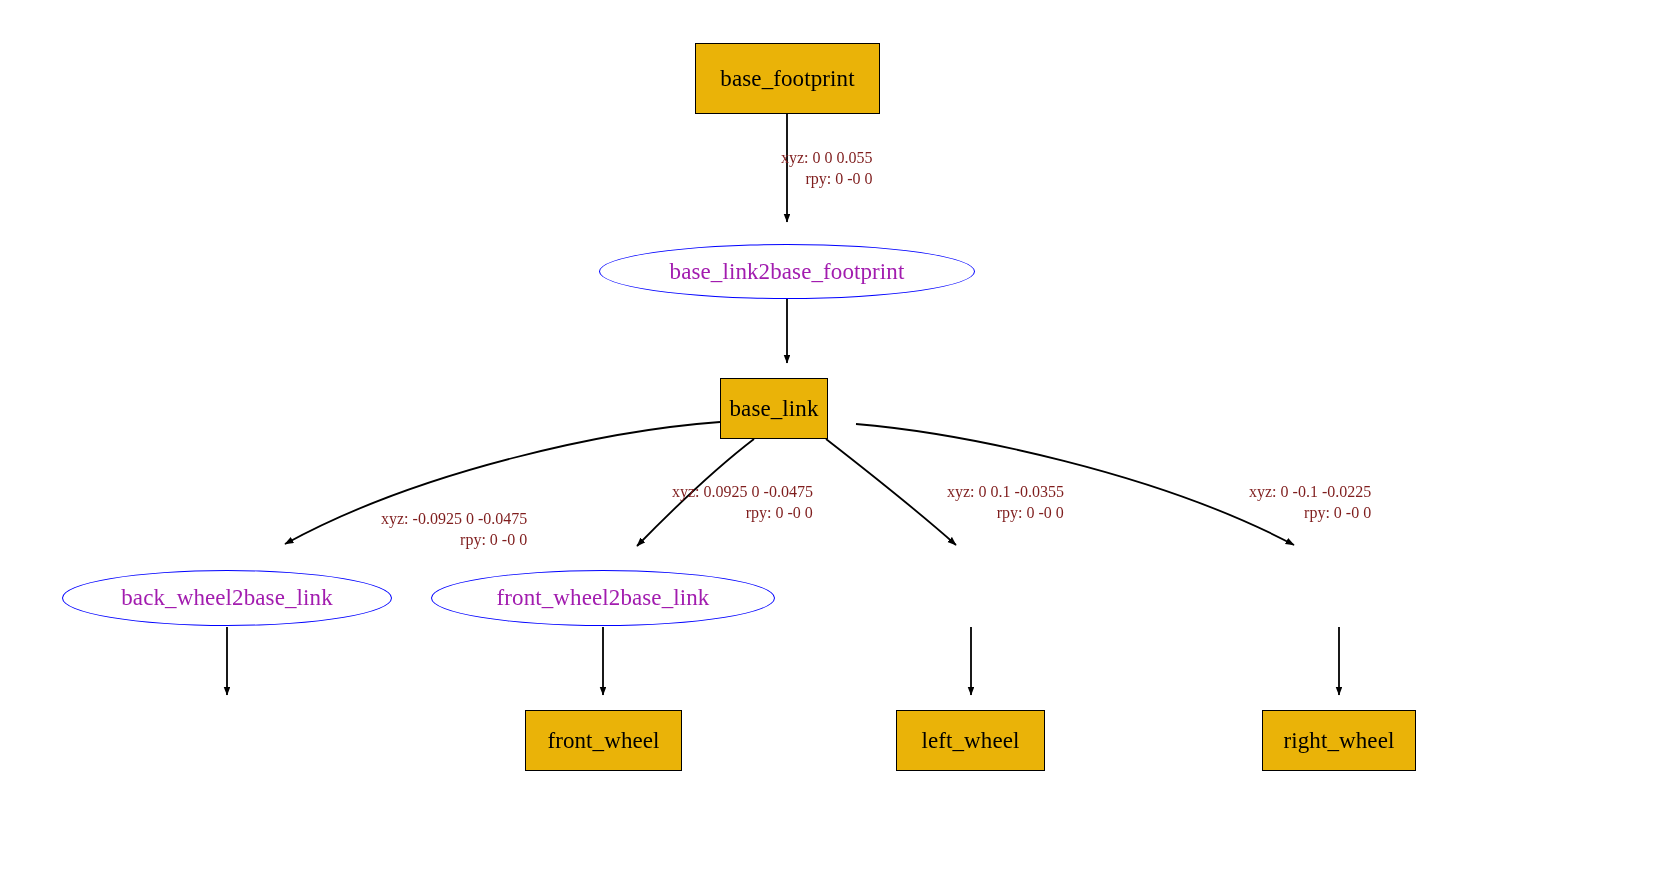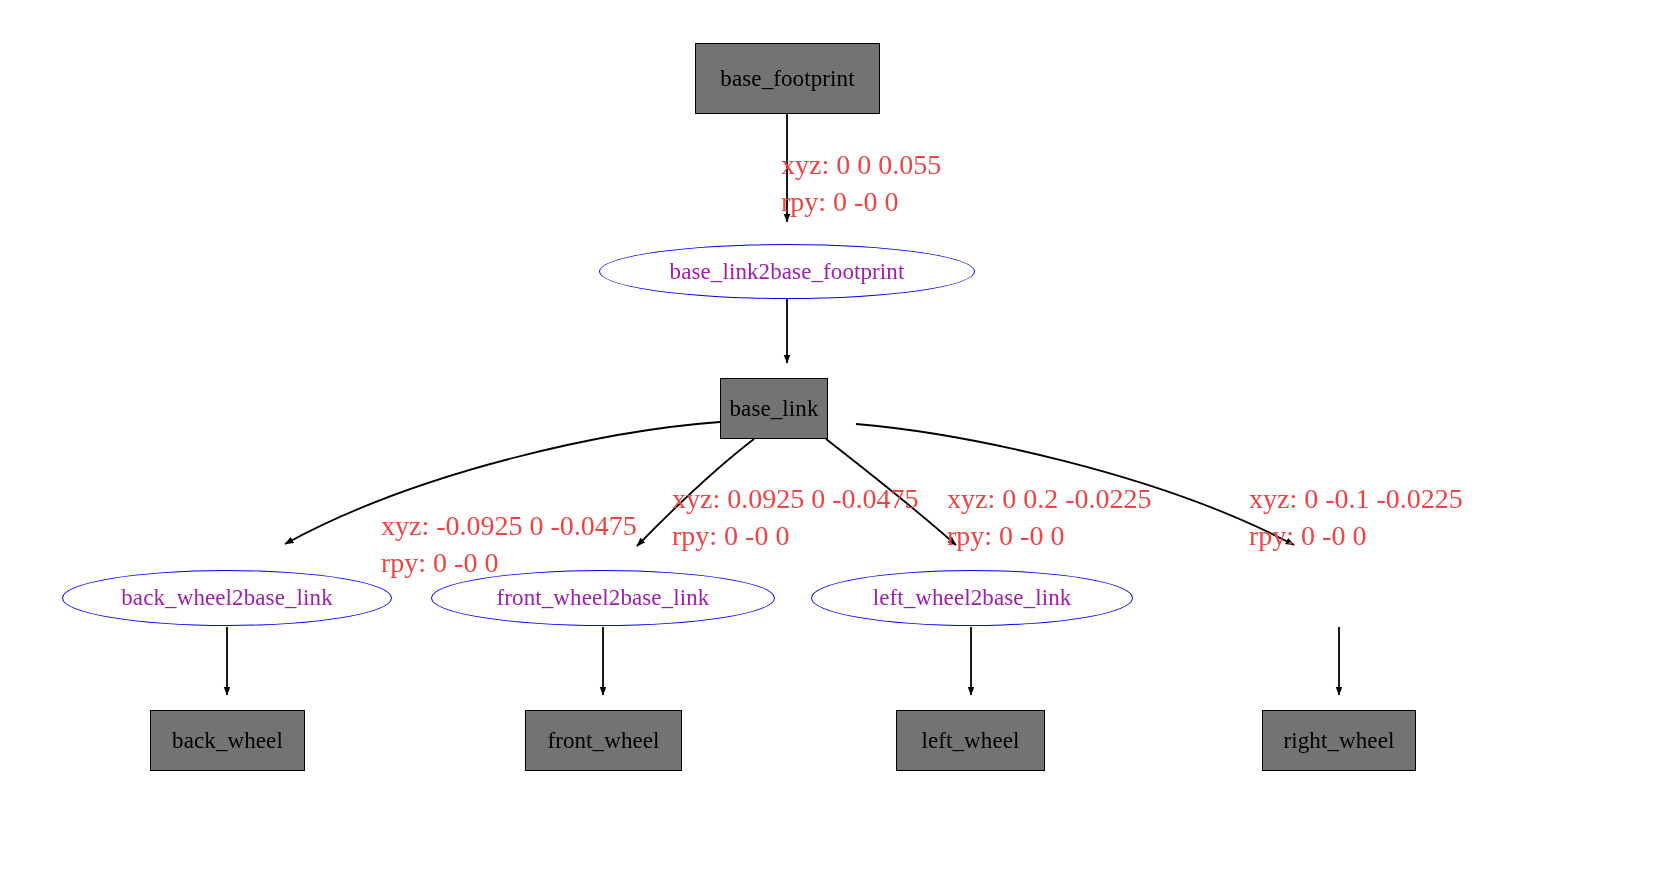--- a/index.html
+++ b/index.html
@@ -23,21 +23,21 @@
     position: absolute;
     left: 0;
     top: 0;
     width: 1674px;
     height: 885px;
   }
   .node-box {
     position: absolute;
     box-sizing: border-box;
     border: 1.6px solid #000000;
-    background: #737373;
+    background: #eab308;
     display: flex;
     align-items: center;
     justify-content: center;
     color: #000000;
     font-size: 23px;
     font-family: "Liberation Serif", "DejaVu Serif", serif;
     white-space: nowrap;
     letter-spacing: 0.1px;
   }
   .node-ellipse {
@@ -50,26 +50,26 @@
     align-items: center;
     justify-content: center;
     color: #a21caf;
     font-size: 23px;
     font-family: "Liberation Serif", "DejaVu Serif", serif;
     white-space: nowrap;
     letter-spacing: 0.1px;
   }
   .edge-label {
     position: absolute;
-    color: #ef4444;
-    font-size: 28px;
+    color: #7f1d1d;
+    font-size: 16px;
     font-family: "Liberation Serif", "DejaVu Serif", serif;
     white-space: nowrap;
     line-height: 1.32;
-    text-align: left;
+    text-align: right;
   }
   .edge-label .lbl-line {
     display: block;
   }
 </style>
 </head>
 <body>
 
 <div id="canvas">
 
@@ -131,28 +131,22 @@
   </div>
 
   <div class="node-ellipse" style="left:62px; top:570px; width:330px; height:56px;">
     <span>back_wheel2base_link</span>
   </div>
 
   <div class="node-ellipse" style="left:431px; top:570px; width:344px; height:56px;">
     <span>front_wheel2base_link</span>
   </div>
 
-  <div class="node-ellipse" style="left:811px; top:570px; width:322px; height:56px;">
-    <span>left_wheel2base_link</span>
-  </div>
 
 
-  <div class="node-box" style="left:150px; top:710px; width:155px; height:61px;">
-    <span>back_wheel</span>
-  </div>
 
   <div class="node-box" style="left:525px; top:710px; width:157px; height:61px;">
     <span>front_wheel</span>
   </div>
 
   <div class="node-box" style="left:896px; top:710px; width:149px; height:61px;">
     <span>left_wheel</span>
   </div>
 
   <div class="node-box" style="left:1262px; top:710px; width:154px; height:61px;">
@@ -168,21 +162,21 @@
     <span class="lbl-line">xyz: -0.0925 0 -0.0475</span>
     <span class="lbl-line">rpy: 0 -0 0</span>
   </div>
 
   <div class="edge-label" style="left:672px; top:481px;">
     <span class="lbl-line">xyz: 0.0925 0 -0.0475</span>
     <span class="lbl-line">rpy: 0 -0 0</span>
   </div>
 
   <div class="edge-label" style="left:947px; top:481px;">
-    <span class="lbl-line">xyz: 0 0.2 -0.0225</span>
+    <span class="lbl-line">xyz: 0 0.1 -0.0355</span>
     <span class="lbl-line">rpy: 0 -0 0</span>
   </div>
 
   <div class="edge-label" style="left:1249px; top:481px;">
     <span class="lbl-line">xyz: 0 -0.1 -0.0225</span>
     <span class="lbl-line">rpy: 0 -0 0</span>
   </div>
 
 </div>
 

